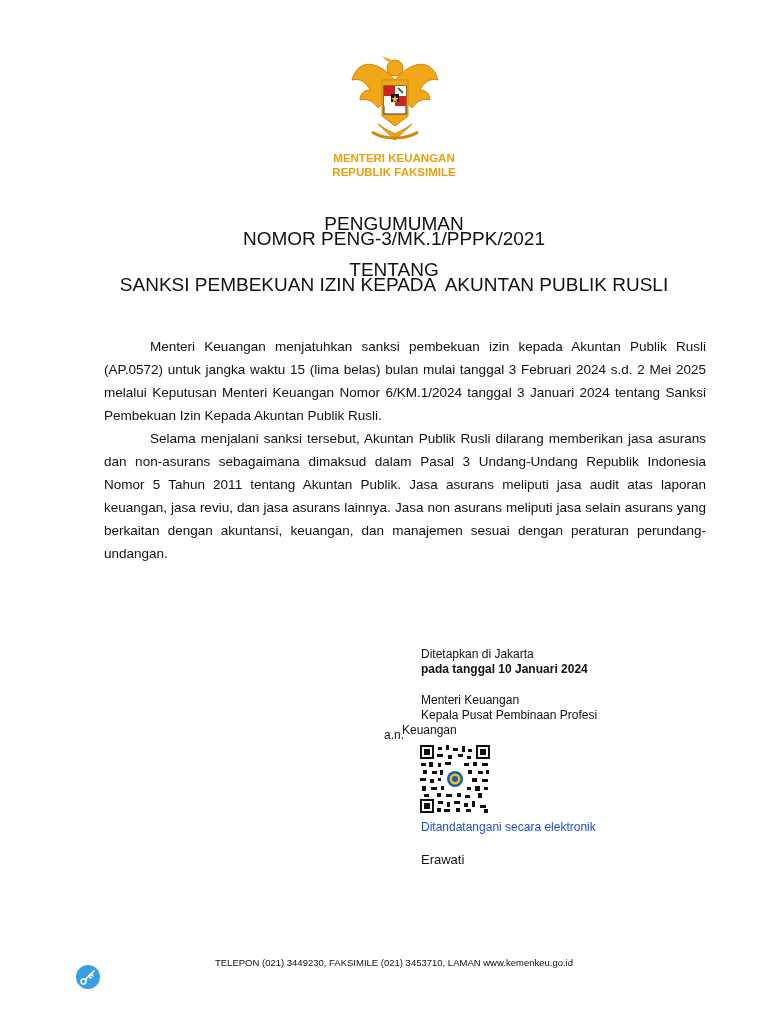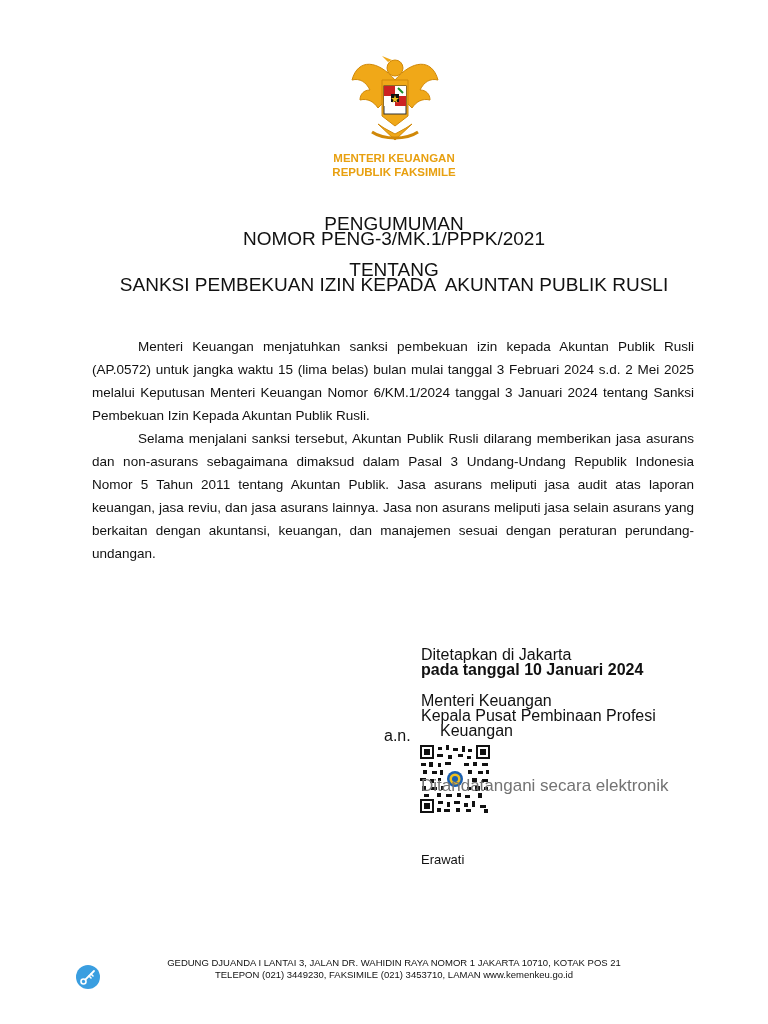--- a/index.html
+++ b/index.html
@@ -6,23 +6,23 @@
   body { width: 768px; height: 1024px; position: relative; overflow: hidden;
          font-family: "Liberation Sans", sans-serif; color: #111; }
   .abs { position: absolute; }
   .emblem { left: 348px; top: 50px; width: 94px; height: 96px; }
   .ministry { left: 294px; top: 151px; width: 200px; text-align: center;
               color: #e8a010; font-weight: bold; font-size: 11.5px; line-height: 14px; }
   .heading { left: 100px; width: 588px; text-align: center; font-size: 19px; line-height: 15px; }
   .body-text { left: 92px; width: 602px; font-size: 13.5px; line-height: 23px;
                text-align: justify; }
   .body-text p { margin: 0; text-indent: 46px; }
-  .sig { font-size: 16px; line-height: 15px; }
+  .sig { font-size: 12px; line-height: 15px; }
   .qr { left: 420px; top: 745px; width: 70px; height: 68px; }
-  .esign { left: 421px; top: 776px; font-size: 17px; color: #737373; }
+  .esign { left: 421px; top: 820px; font-size: 12px; color: #1d4ed8; }
   .signer { left: 421px; top: 852px; font-size: 13px; }
   .footer { left: 100px; width: 588px; text-align: center; font-size: 9.5px; line-height: 12px; top: 957px; }
   .footer-logo { left: 76px; top: 965px; width: 24px; height: 24px; }
 </style>
 </head>
 <body>
 
 <div class="abs emblem">
   <svg width="94" height="96" viewBox="0 0 94 96">
 
@@ -50,31 +50,31 @@
 <div class="abs ministry">
   <div>MENTERI KEUANGAN</div>
   <div>REPUBLIK FAKSIMILE</div>
 </div>
 
 <div class="abs heading" style="top:216px;">PENGUMUMAN</div>
 <div class="abs heading" style="top:231px;">NOMOR PENG-3/MK.1/PPPK/2021</div>
 <div class="abs heading" style="top:262px;">TENTANG</div>
 <div class="abs heading" style="top:277px; white-space:pre;">SANKSI PEMBEKUAN IZIN KEPADA  AKUNTAN PUBLIK RUSLI</div>
 
-<div class="abs body-text" style="top:335px;">
+<div class="abs body-text" style="top:335px;margin-left:12px;">
   <p>Menteri Keuangan menjatuhkan sanksi pembekuan izin kepada Akuntan Publik Rusli (AP.0572) untuk jangka waktu 15 (lima belas) bulan mulai tanggal 3 Februari 2024 s.d. 2 Mei 2025 melalui Keputusan Menteri Keuangan Nomor 6/KM.1/2024 tanggal 3 Januari 2024 tentang Sanksi Pembekuan Izin Kepada Akuntan Publik Rusli.</p>
   <p>Selama menjalani sanksi tersebut, Akuntan Publik Rusli dilarang memberikan jasa asurans dan non-asurans sebagaimana dimaksud dalam Pasal 3 Undang-Undang Republik Indonesia Nomor 5 Tahun 2011 tentang Akuntan Publik. Jasa asurans meliputi jasa audit atas laporan keuangan, jasa reviu, dan jasa asurans lainnya. Jasa non asurans meliputi jasa selain asurans yang berkaitan dengan akuntansi, keuangan, dan manajemen sesuai dengan peraturan perundang-undangan.</p>
 </div>
 
 <div class="abs sig" style="left:421px; top:647px;">Ditetapkan di Jakarta</div>
 <div class="abs sig" style="left:421px; top:662px;font-weight:bold;">pada tanggal 10 Januari 2024</div>
 <div class="abs sig" style="left:384px; top:693px;margin-top:35px;">a.n.</div>
 <div class="abs sig" style="left:421px; top:693px;">Menteri Keuangan</div>
 <div class="abs sig" style="left:421px; top:708px;">Kepala Pusat Pembinaan Profesi</div>
-<div class="abs sig" style="left:440px; top:723px;">Keuangan</div>
+<div class="abs sig" style="left:402px; top:723px;">Keuangan</div>
 
 <div class="abs qr">
   <svg width="70" height="68" viewBox="0 0 70 68">
     <rect width="70" height="68" fill="#fff"></rect>
     <g fill="#111">
       <rect x="0" y="0" width="14" height="14"></rect>
         <rect x="2" y="2" width="10" height="10" fill="#fff"></rect>
         <rect x="4" y="4" width="6" height="6"></rect>
       <rect x="56" y="0" width="14" height="14"></rect>
         <rect x="58" y="2" width="10" height="10" fill="#fff"></rect>
@@ -144,15 +144,14 @@
 
 <div class="abs footer-logo">
   <svg width="24" height="24" viewBox="0 0 24 24">
     <circle cx="12" cy="12" r="12" fill="#3a9ee0"></circle>
     <circle cx="7.5" cy="16.5" r="2.5" fill="none" stroke="#fff" stroke-width="1.6"></circle>
     <path d="M9.3 14.7 L18 6" stroke="#fff" stroke-width="1.8" stroke-linecap="round"></path>
     <path d="M15 9 L17 11 M13 11 L15 13" stroke="#fff" stroke-width="1.6" stroke-linecap="round"></path>
   </svg>
 </div>
 <div class="abs footer">
-  <div>GEDUNG DJUANDA I LANTAI 3, JALAN DR. WAHIDIN RAYA NOMOR 1 JAKARTA 10710, KOTAK POS 21</div>
   <div>TELEPON (021) 3449230, FAKSIMILE (021) 3453710, LAMAN www.kemenkeu.go.id</div>
 </div>
 
 </body></html>

